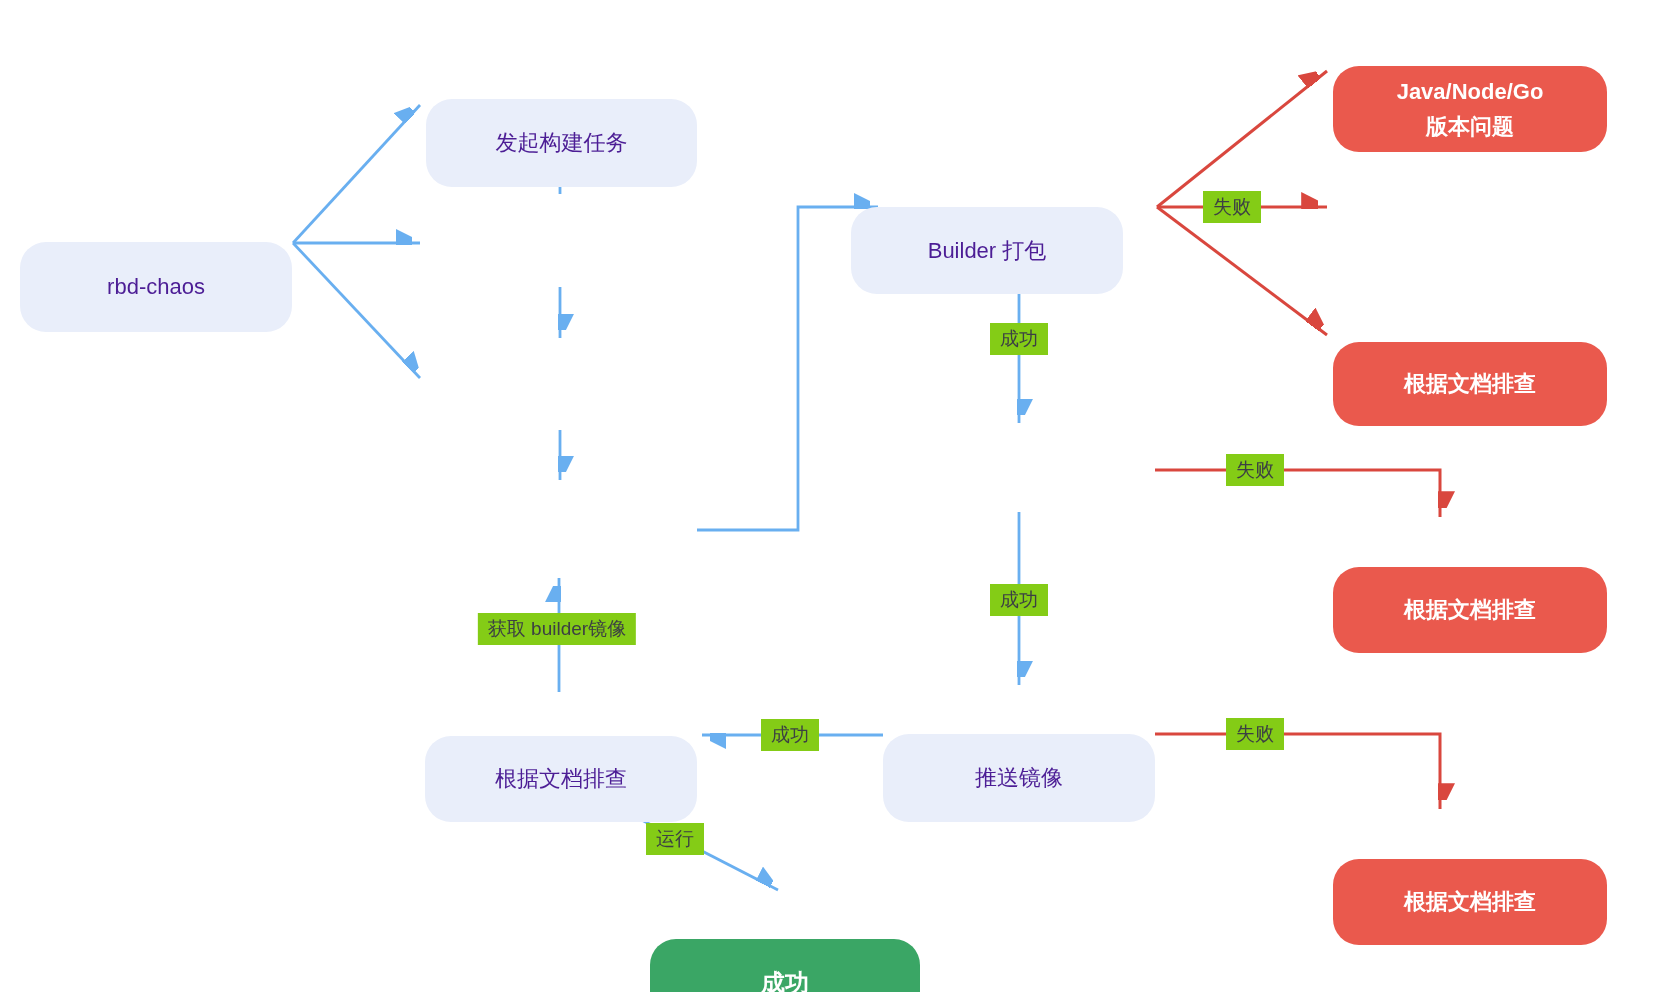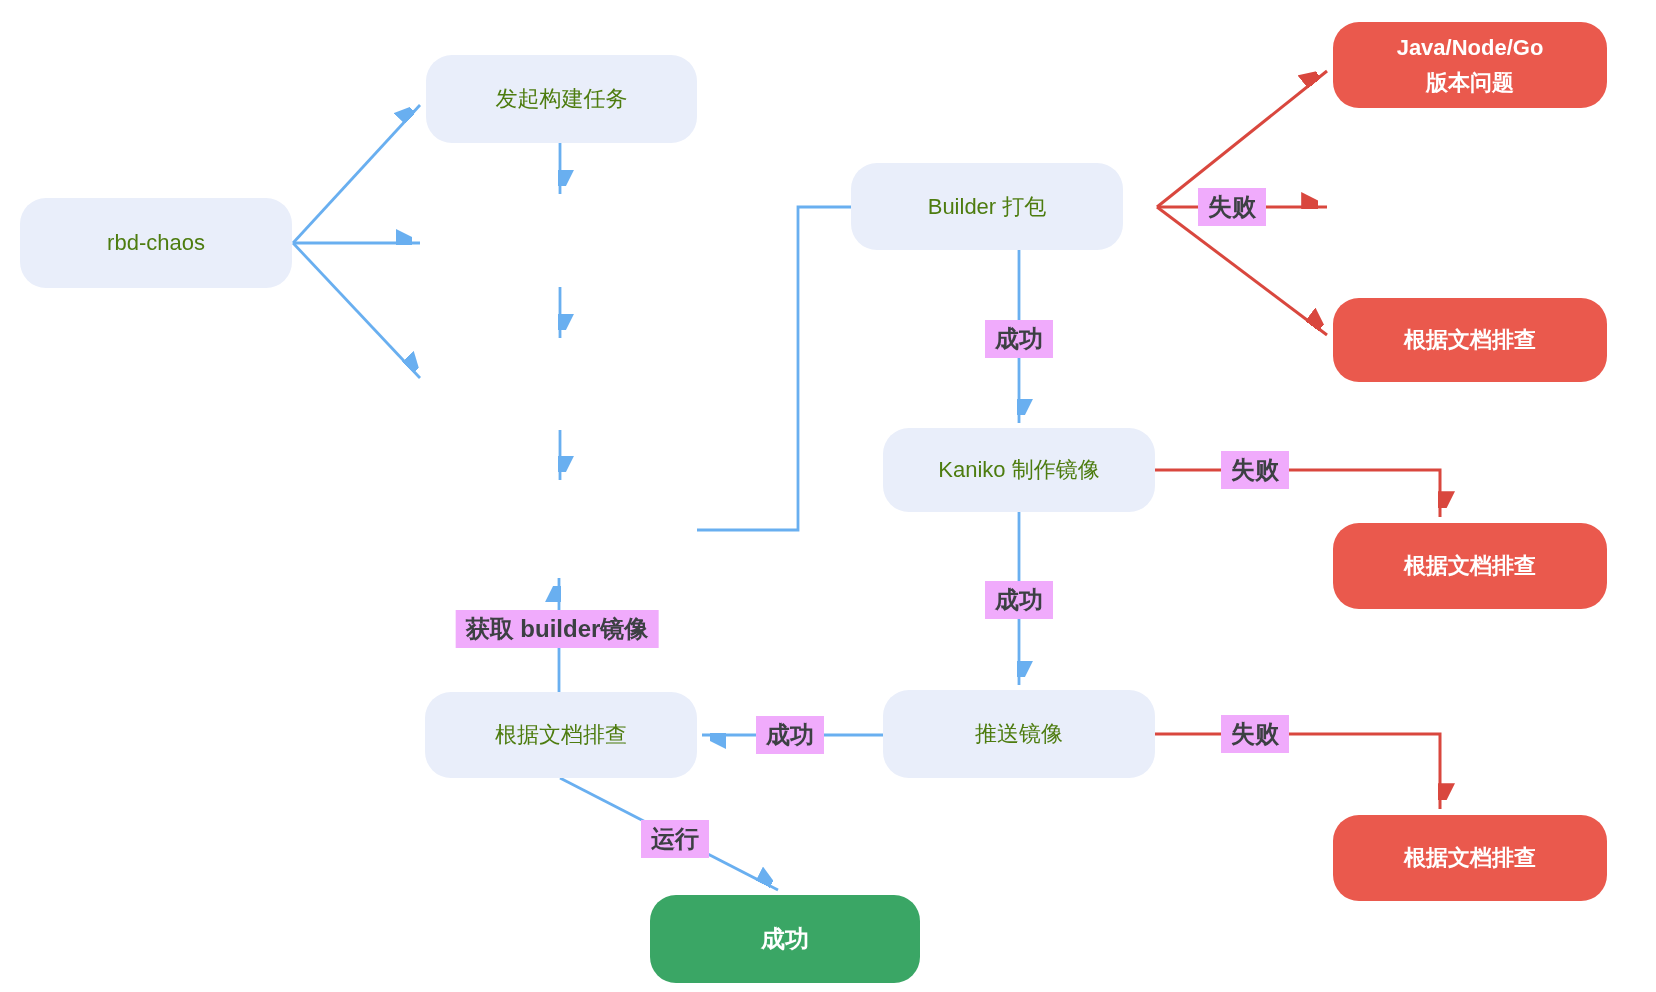--- a/index.html
+++ b/index.html
@@ -13,33 +13,33 @@
   #edges{position:absolute;left:0;top:0;width:1656px;height:992px;}
   .node{
     position:absolute;
     display:flex;align-items:center;justify-content:center;
     text-align:center;
     border-radius:26px;
     font-size:22px;
     line-height:1.6;
     white-space:pre-line;
     box-sizing:border-box;
+    margin-top:44px;
   }
-  .node.light{background:#E9EEFA;color:#4d7c0f;}
+  .node.light{background:#E9EEFA;color:#4c1d95;}
   .node.error{background:#EA594D;color:#ffffff;font-weight:600;}
   .node.success{background:#3AA665;color:#ffffff;font-weight:600;font-size:24px;}
   .edge-label{
     position:absolute;
     transform:translate(-50%,-50%);
-    background:#f0abfc;
+    background:#84cc16;
     padding:3px 10px;
-    font-size:24px;
+    font-size:19px;
     color:#3C4043;
     white-space:nowrap;
-    font-weight:bold;
   }
 </style>
 </head>
 <body>
 
 <div id="canvas">
 
   <svg id="edges" viewBox="0 0 1656 992" xmlns="http://www.w3.org/2000/svg">
     <defs>
       <marker id="arrowB" markerWidth="5.6" markerHeight="5.6" refX="8.6" refY="5" orient="auto">
@@ -73,21 +73,20 @@
       <polyline points="1155,734 1440,734 1440,809" marker-end="url(#arrowR)"></polyline>
     </g>
   </svg>
 
   <div class="node light" style="left:20px;top:198px;width:272px;height:90px">rbd-chaos</div>
 
   <div class="node light" style="left:426px;top:55px;width:271px;height:88px">发起构建任务</div>
   <div class="node light" style="left:425px;top:692px;width:272px;height:86px">根据文档排查</div>
 
   <div class="node light" style="left:851px;top:163px;width:272px;height:87px">Builder 打包</div>
-  <div class="node light" style="left:883px;top:428px;width:272px;height:84px">Kaniko 制作镜像</div>
   <div class="node light" style="left:883px;top:690px;width:272px;height:88px">推送镜像</div>
 
   <div class="node success" style="left:650px;top:895px;width:270px;height:88px">成功</div>
 
   <div class="node error" style="left:1333px;top:22px;width:274px;height:86px">Java/Node/Go
 版本问题</div>
   <div class="node error" style="left:1333px;top:298px;width:274px;height:84px">根据文档排查</div>
   <div class="node error" style="left:1333px;top:523px;width:274px;height:86px">根据文档排查</div>
   <div class="node error" style="left:1333px;top:815px;width:274px;height:86px">根据文档排查</div>
 

